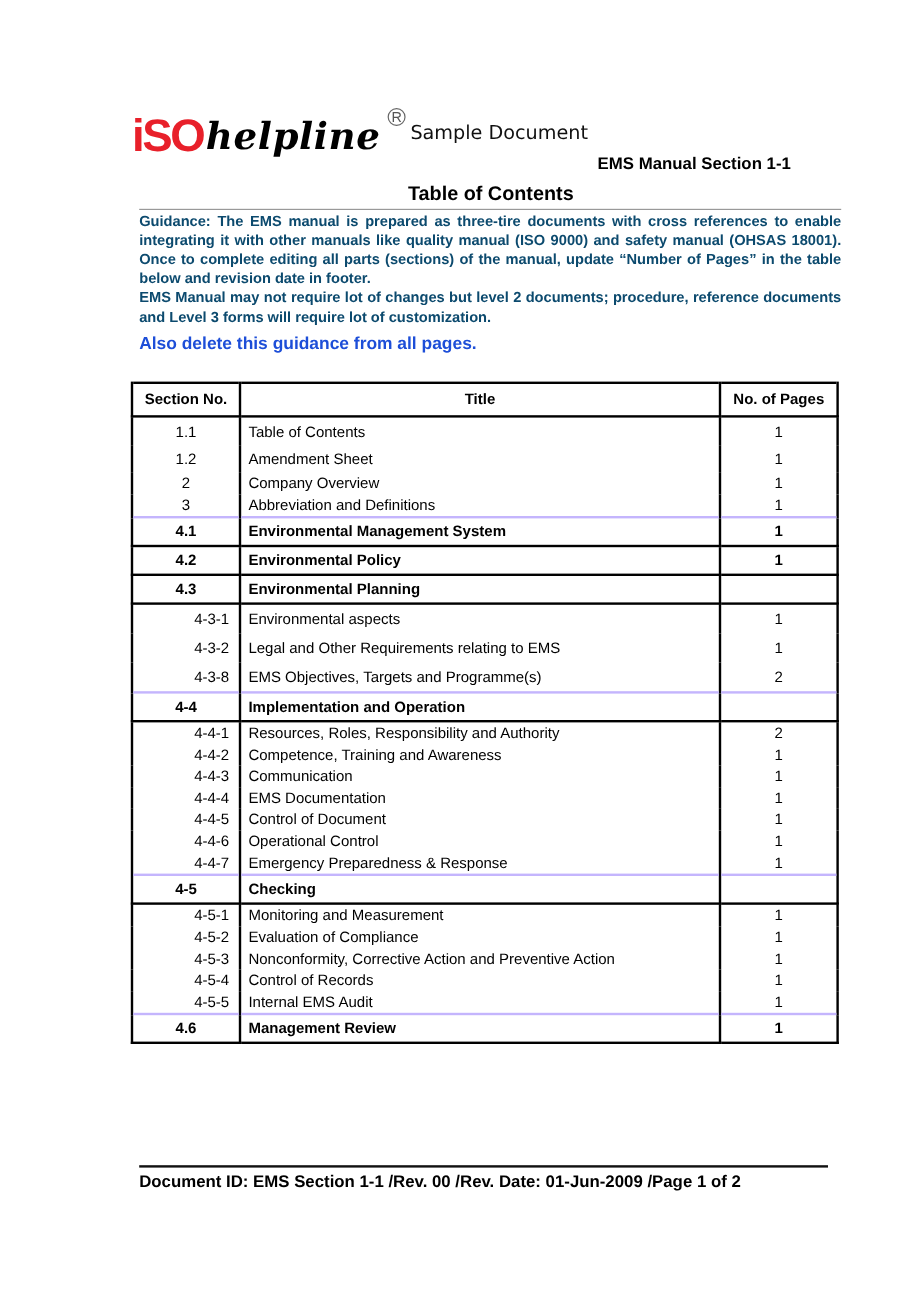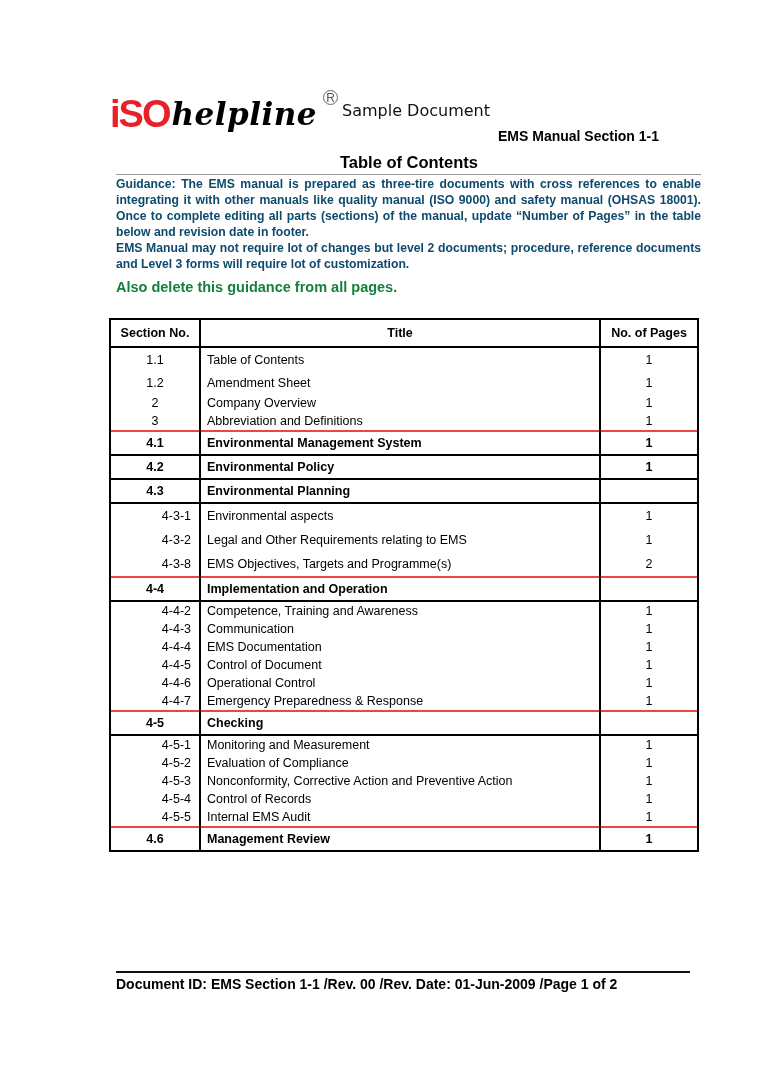--- a/index.html
+++ b/index.html
@@ -40,37 +40,37 @@
       position: absolute; left: 116px; width: 585px; top: 174px; height: 1px; background: #999;
     }
     .guidance {
       position: absolute; left: 116px; width: 585px; top: 176px;
       color: #0c4a6e; font-weight: bold; font-size: 12.2px; line-height: 16px;
       text-align: justify;
     }
     .guidance p { margin: 0; }
     .guidance p.last { text-align-last: left; }
     .delete-note {
-      position: absolute; left: 116px; top: 279px; color: #15803d; font-weight: bold; font-size: 14.5px;
+      position: absolute; left: 116px; top: 279px; color: #1d4ed8; font-weight: bold; font-size: 14.5px;
     }
     table.toc {
       position: absolute; left: 109px; top: 318px; width: 590px;
       border-collapse: collapse; font-size: 12.5px;
       border: 2px solid #000;
     }
     table.toc td, table.toc th {
       border-left: 2px solid #000; border-right: 2px solid #000; padding: 0 6px;
     }
     table.toc th { height: 26px; font-weight: bold; border-bottom: 2px solid #000; }
     .c1 { width: 74px; text-align: center; }
     .c3 { width: 84px; text-align: center; }
     td.c2 { text-align: left; }
     tr.top-row td { height: 23px; }
     tr.tight td { height: 18px; }
-    tr.main td { height: 22px; font-weight: bold; border-top: 2px solid #ef4444; border-bottom: 2px solid #000; }
+    tr.main td { height: 22px; font-weight: bold; border-top: 2px solid #c4b5fd; border-bottom: 2px solid #000; }
     tr.sub td { height: 24px; }
     tr.sub td.c1, tr.subt td.c1 { text-align: right; padding-right: 8px; }
     tr.subt td { height: 18px; }
     .footer-rule {
       position: absolute; left: 116px; width: 574px; top: 971px; height: 2px; background: #111;
     }
     .footer {
       position: absolute; left: 116px; top: 976px; font-size: 14px; font-weight: bold;
     }
   </style>
@@ -153,20 +153,25 @@
         <td class="c1">4-3-8</td>
         <td class="c2">EMS Objectives, Targets and Programme(s)</td>
         <td class="c3">2</td>
       </tr>
       <tr class="main">
         <td class="c1">4-4</td>
         <td class="c2">Implementation and Operation</td>
         <td class="c3"></td>
       </tr>
       <tr class="subt">
+        <td class="c1">4-4-1</td>
+        <td class="c2">Resources, Roles, Responsibility and Authority</td>
+        <td class="c3">2</td>
+      </tr>
+      <tr class="subt">
         <td class="c1">4-4-2</td>
         <td class="c2">Competence, Training and Awareness</td>
         <td class="c3">1</td>
       </tr>
       <tr class="subt">
         <td class="c1">4-4-3</td>
         <td class="c2">Communication</td>
         <td class="c3">1</td>
       </tr>
       <tr class="subt">

